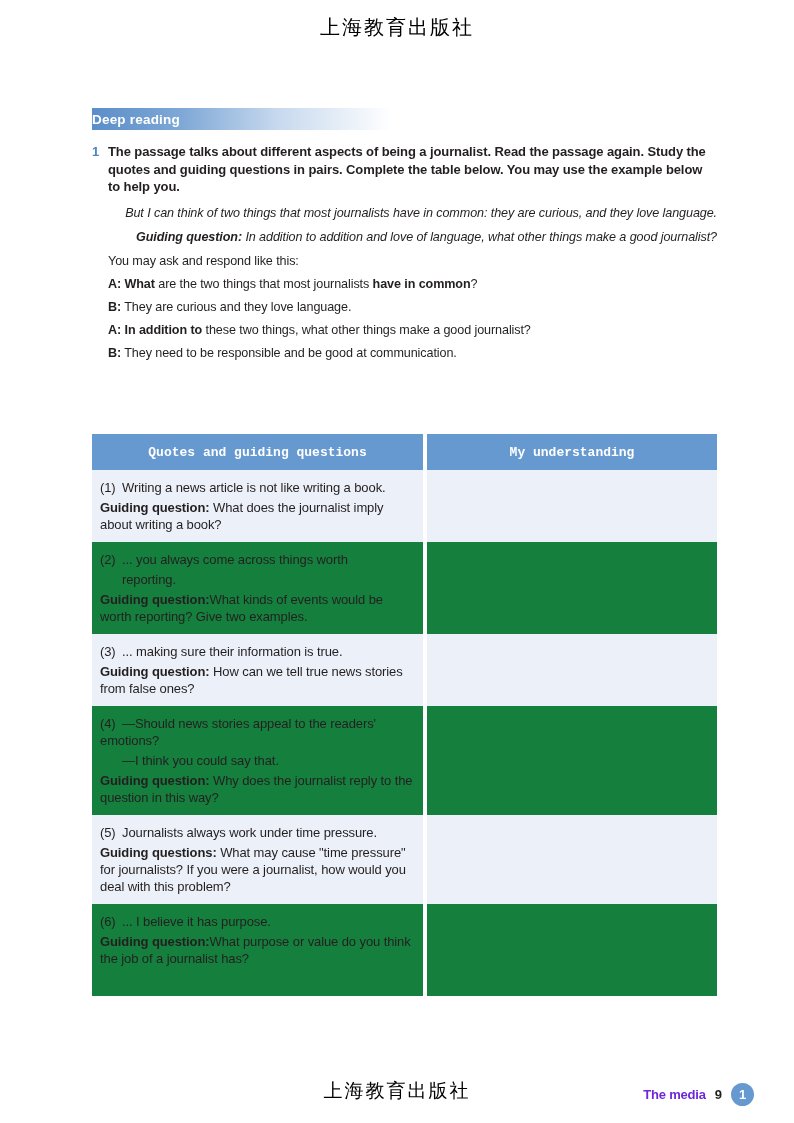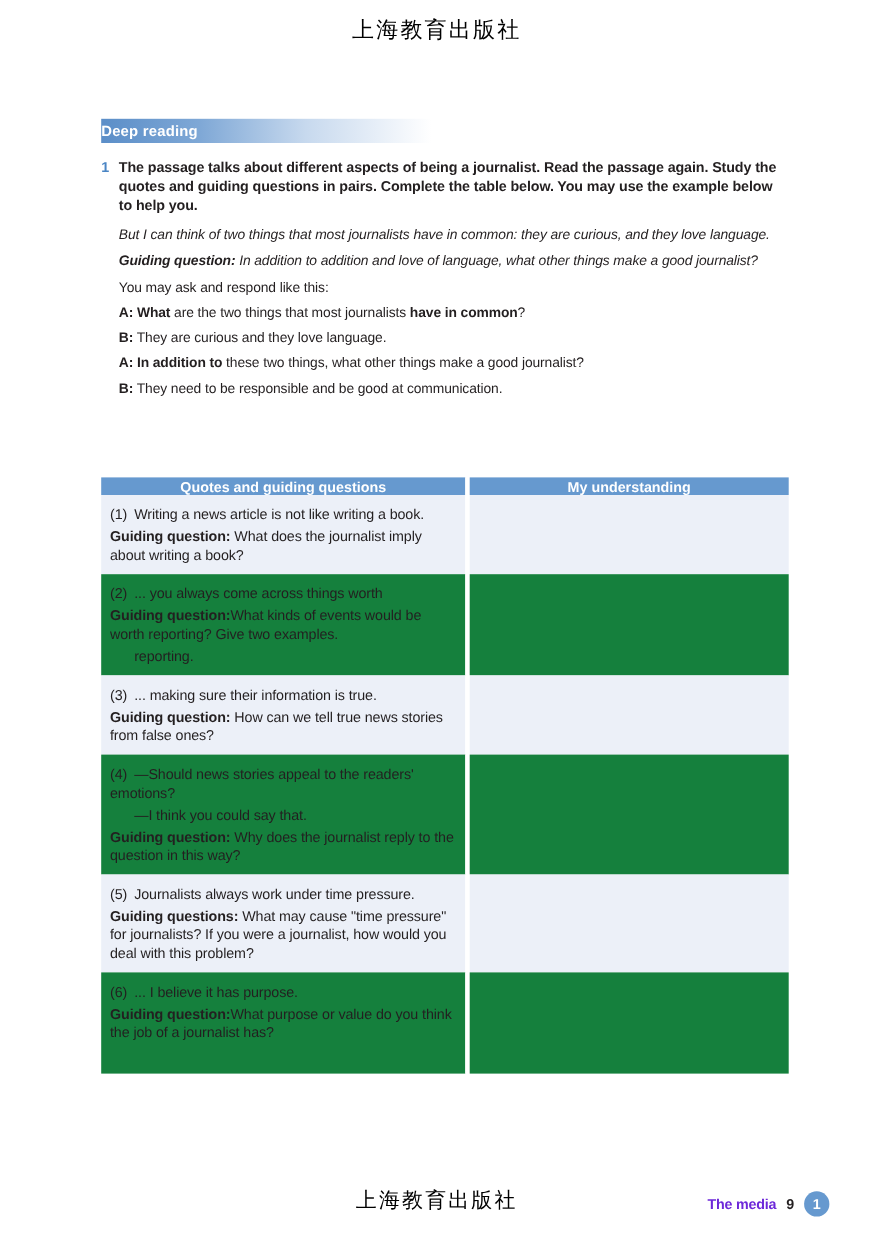--- a/index.html
+++ b/index.html
@@ -75,21 +75,21 @@
   .body-block {
     margin-left: 16px;
     margin-top: 9px;
   }
   .para {
     font-size: 12.6px;
     line-height: 17px;
     margin-bottom: 7px;
     letter-spacing: -0.1px;
   }
-  .para.italic { font-style: italic; }
+  .para.italic { font-style: italic; text-align: right; }
   .para .gq { font-weight: bold; font-style: italic; }
   .para .spk { font-weight: bold; }
   .para .bold { font-weight: bold; }
   .para.tight { margin-bottom: 6px; }
 
   
   .qtable {
     position: absolute;
     left: 92px;
     top: 434px;
@@ -112,27 +112,28 @@
     background: #ffffff;
   }
   .qtable .cell-right {
     width: 290px;
     flex: 0 0 290px;
     box-sizing: border-box;
   }
   .qtable .head .cell-left,
   .qtable .head .cell-right {
     background: #6699cf;
-    height: 16px;
+    height: 36px;
     display: flex;
     align-items: center;
     justify-content: center;
     color: #ffffff;
     font-size: 13px;
     font-weight: bold;
+    font-family: Liberation Mono, monospace;
   }
   .qtable .row.light .cell-left,
   .qtable .row.light .cell-right { background: #ecf0f8; }
   .qtable .row.dark .cell-left,
   .qtable .row.dark .cell-right { background: #15803d; }
 
   .qtable .cell-left .inner {
     padding: 9px 8px 9px 8px;
   }
   .q-line {
@@ -254,22 +255,22 @@
       </div>
     </div>
     <div class="gap"></div>
     <div class="cell-right"></div>
   </div>
 
   <div class="row dark">
     <div class="cell-left">
       <div class="inner">
         <div class="q-line"><span class="q-num">(2)</span><span>... you always come across things worth</span></div>
+        <div class="q-line indent">reporting.</div>
         <div class="q-line"><span class="gqlabel">Guiding question:</span><span>What kinds of events would be worth reporting? Give two examples.</span></div>
-        <div class="q-line indent">reporting.</div>
       </div>
     </div>
     <div class="gap"></div>
     <div class="cell-right"></div>
   </div>
 
   <div class="row light">
     <div class="cell-left">
       <div class="inner">
         <div class="q-line"><span class="q-num">(3)</span><span>... making sure their information is true.</span></div>

